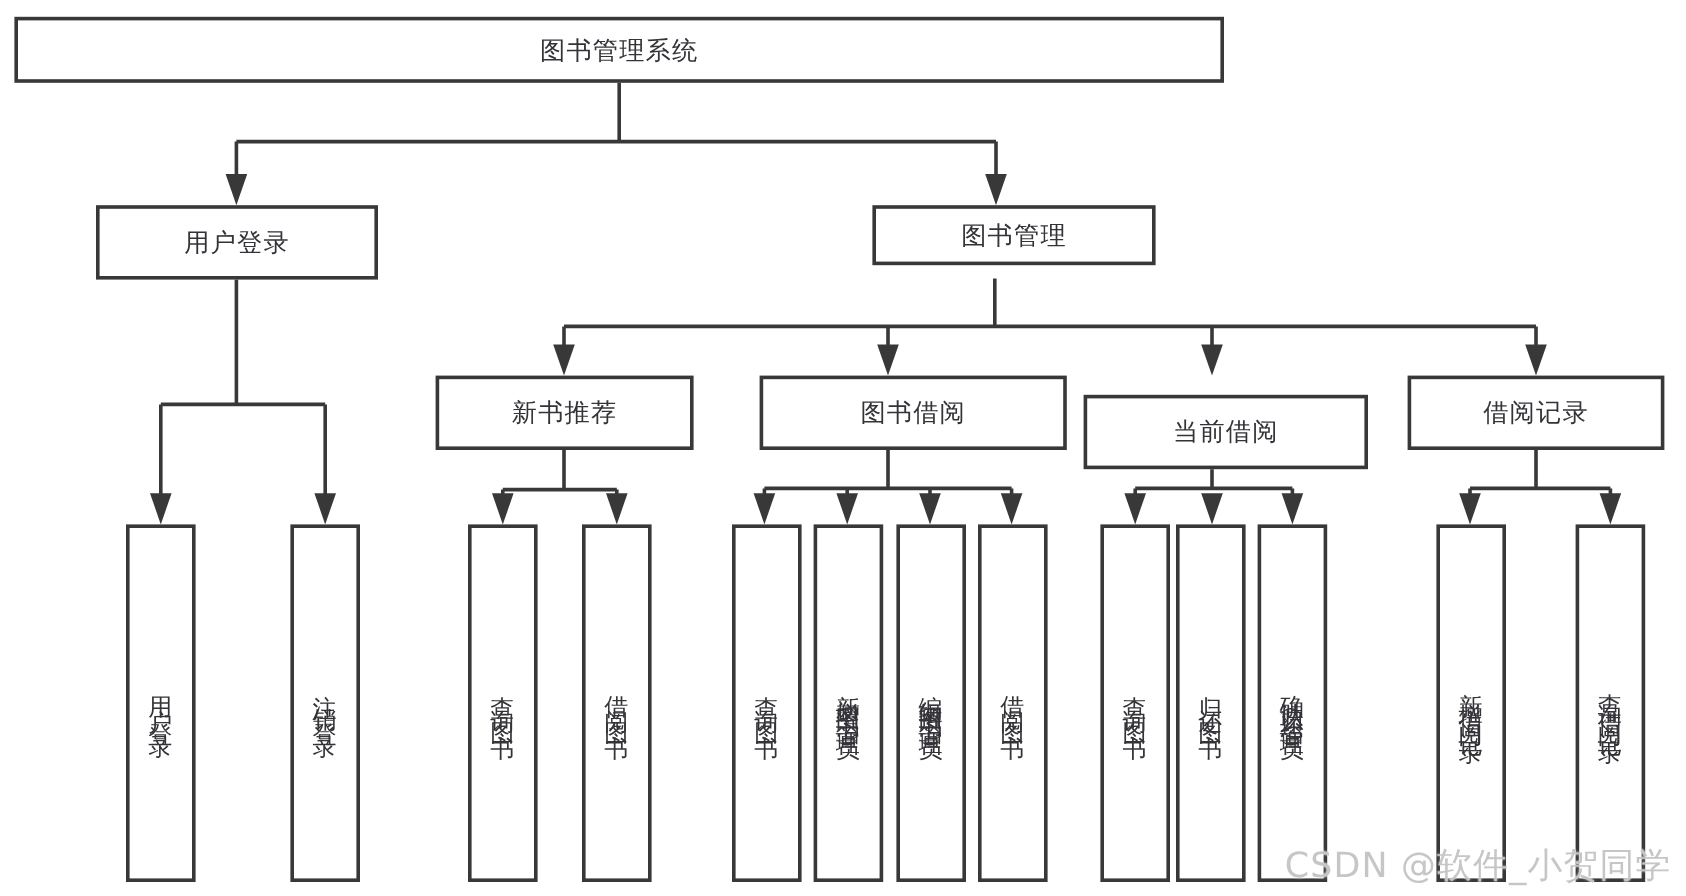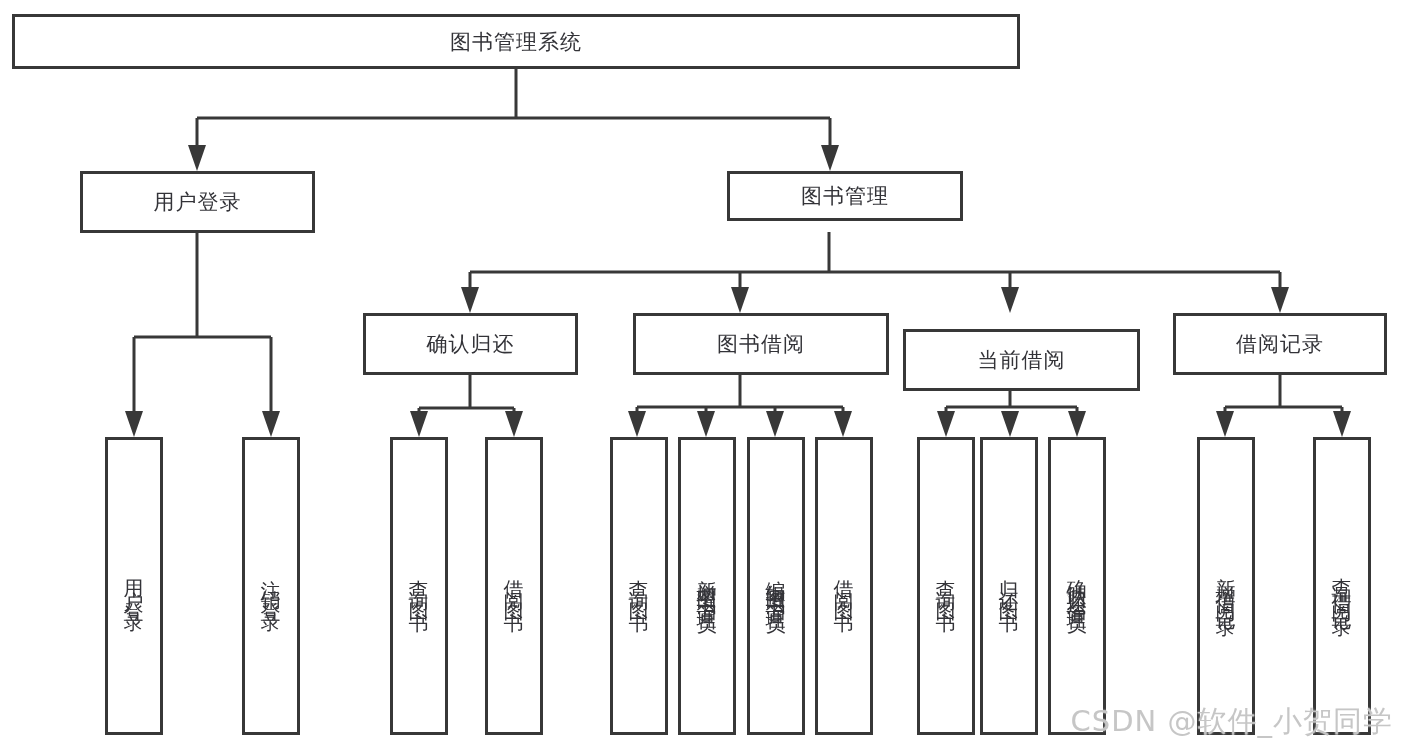--- a/index.html
+++ b/index.html
@@ -102,21 +102,21 @@
       <path d="M1216 411 L1234 411 L1225 437 Z"></path>
       <path d="M1333 411 L1351 411 L1342 437 Z"></path>
     </g>
   </svg>
 
   <div class="hbox" style="left:12px; top:14px; width:1008px; height:55px;">图书管理系统</div>
 
   <div class="hbox" style="left:80px; top:171px; width:235px; height:62px;">用户登录</div>
   <div class="hbox" style="left:711px; top:171px; width:236px; height:50px;margin-left:16px;">图书管理</div>
 
-  <div class="hbox" style="left:363px; top:313px; width:215px; height:62px;">确认归还</div>
+  <div class="hbox" style="left:363px; top:313px; width:215px; height:62px;">新书推荐</div>
   <div class="hbox" style="left:633px; top:313px; width:256px; height:62px;">图书借阅</div>
   <div class="hbox" style="left:903px; top:329px; width:237px; height:62px;">当前借阅</div>
   <div class="hbox" style="left:1173px; top:313px; width:214px; height:62px;">借阅记录</div>
 
   <div class="vbox" style="left:105px;">用户登录</div>
   <div class="vbox" style="left:242px;">注销登录</div>
 
   <div class="vbox" style="left:390px;">查询图书</div>
   <div class="vbox" style="left:485px;">借阅图书</div>
 

